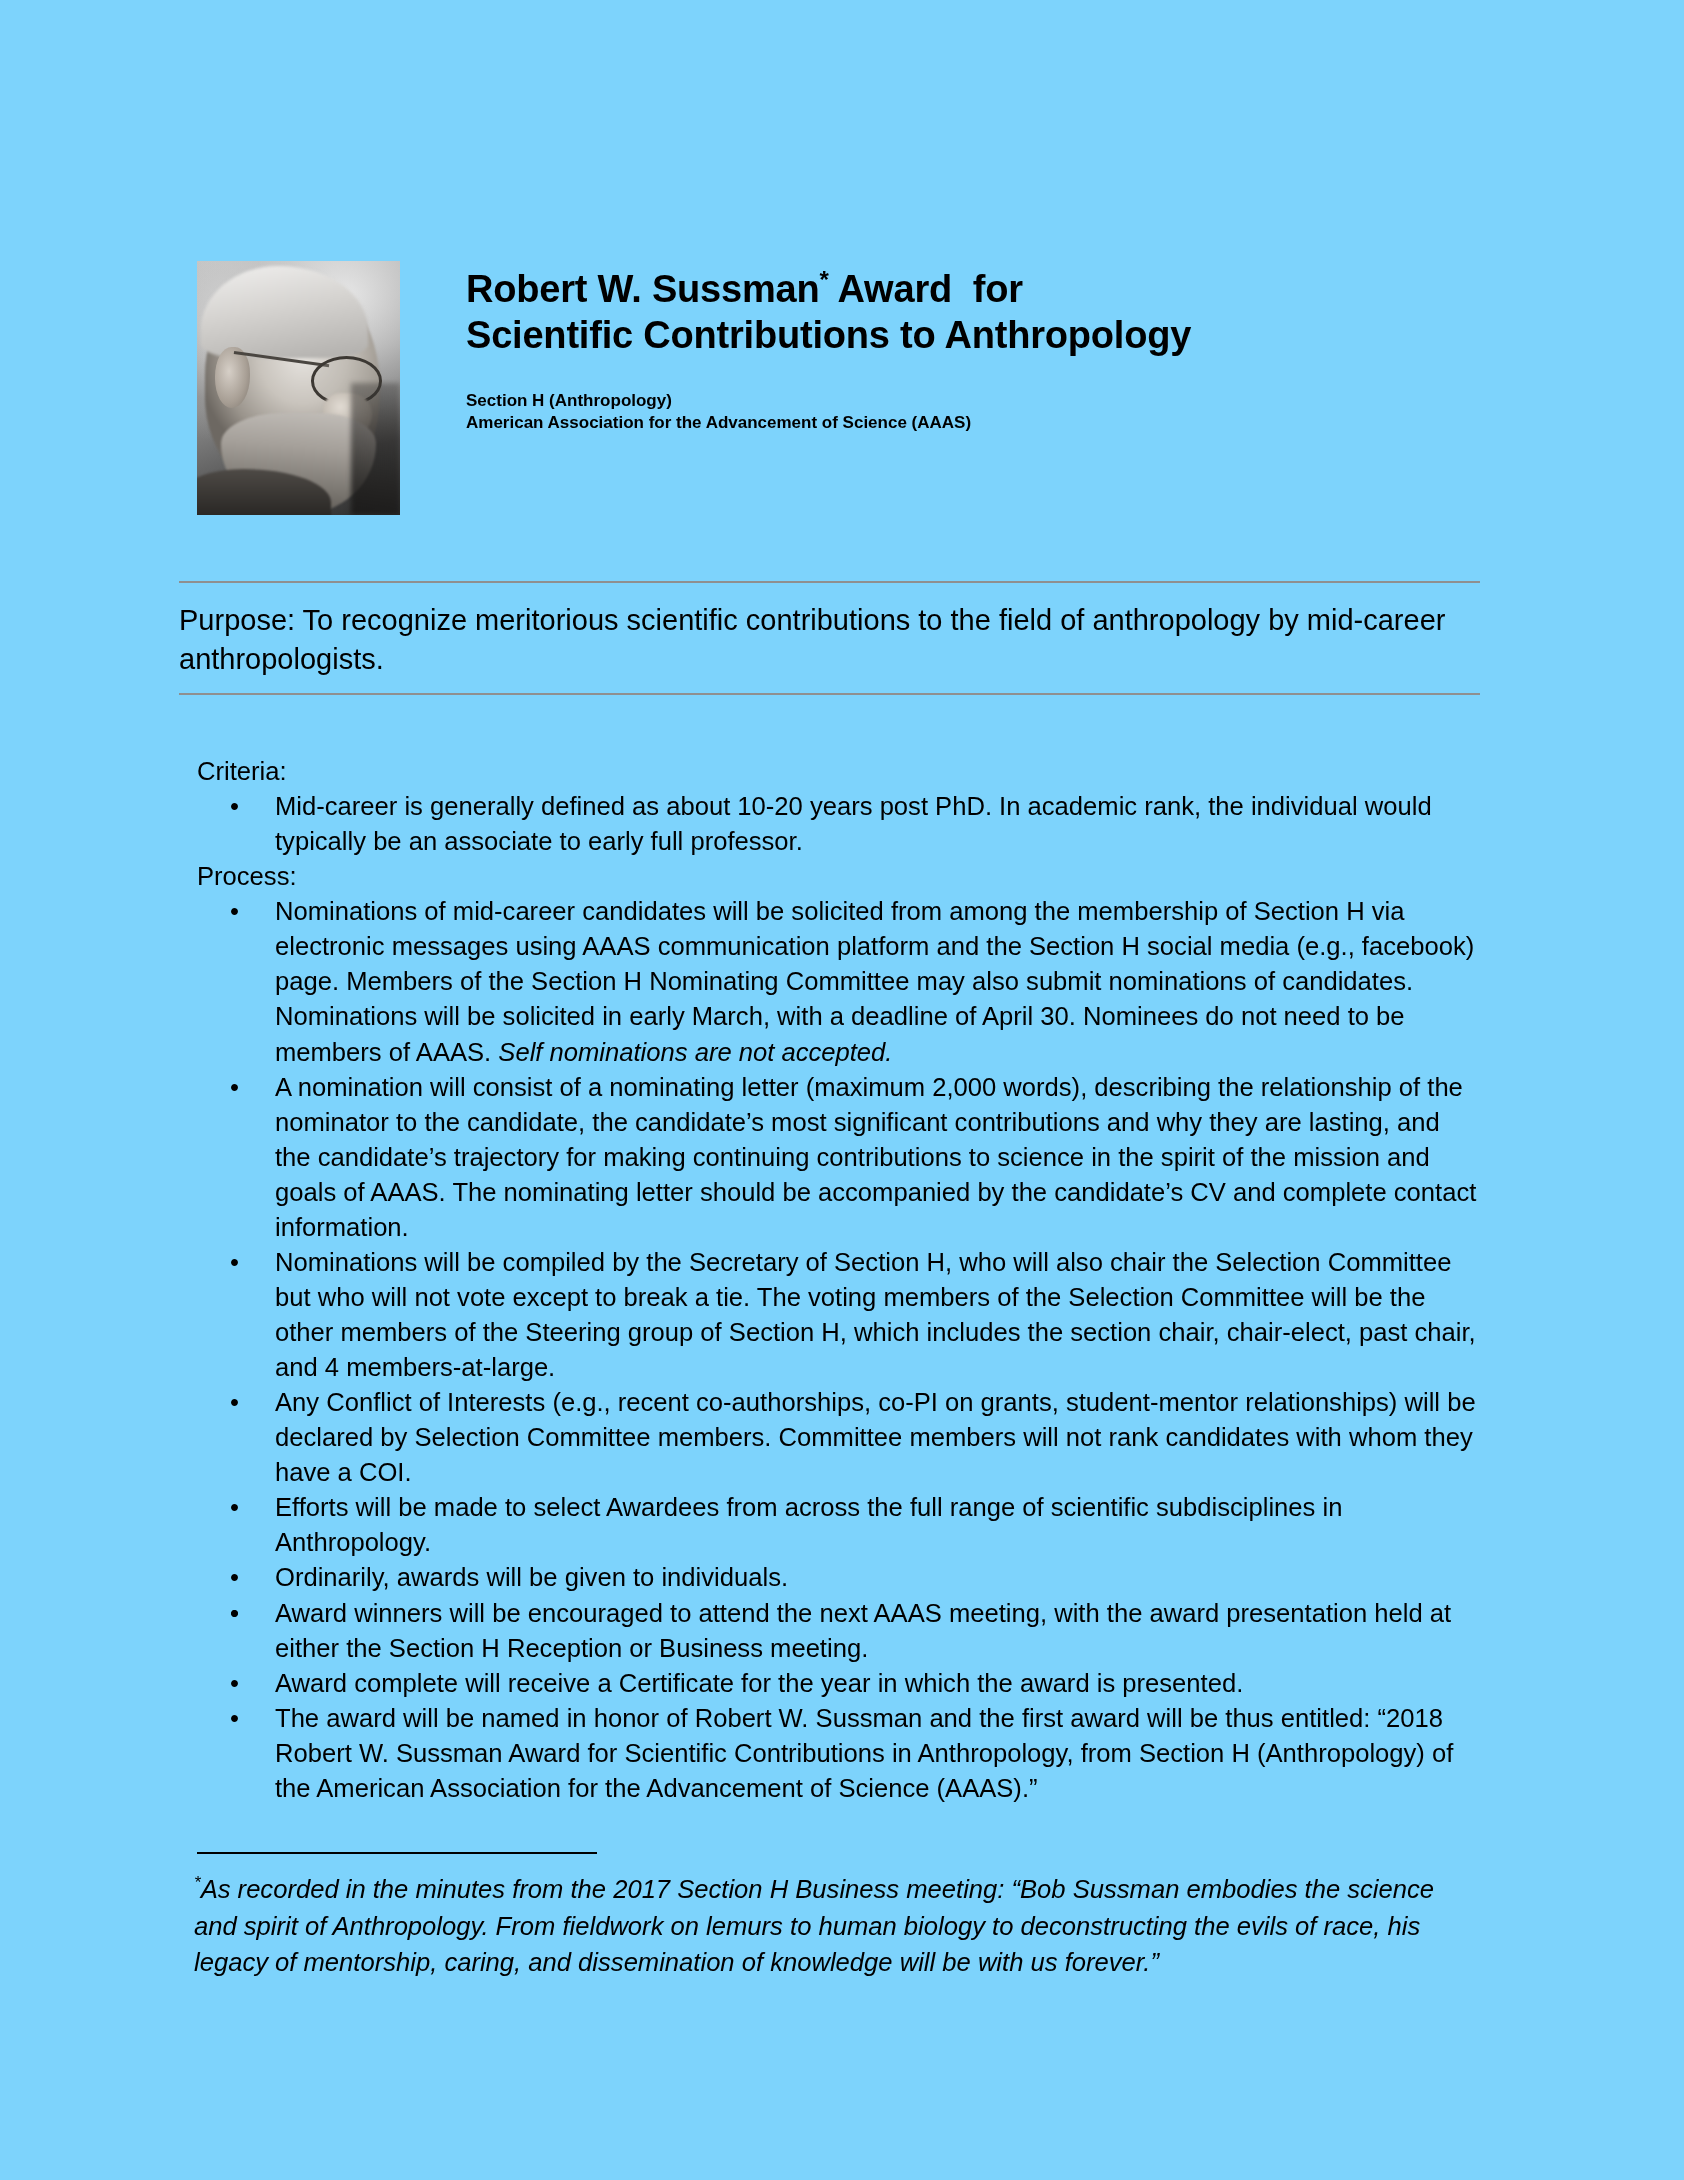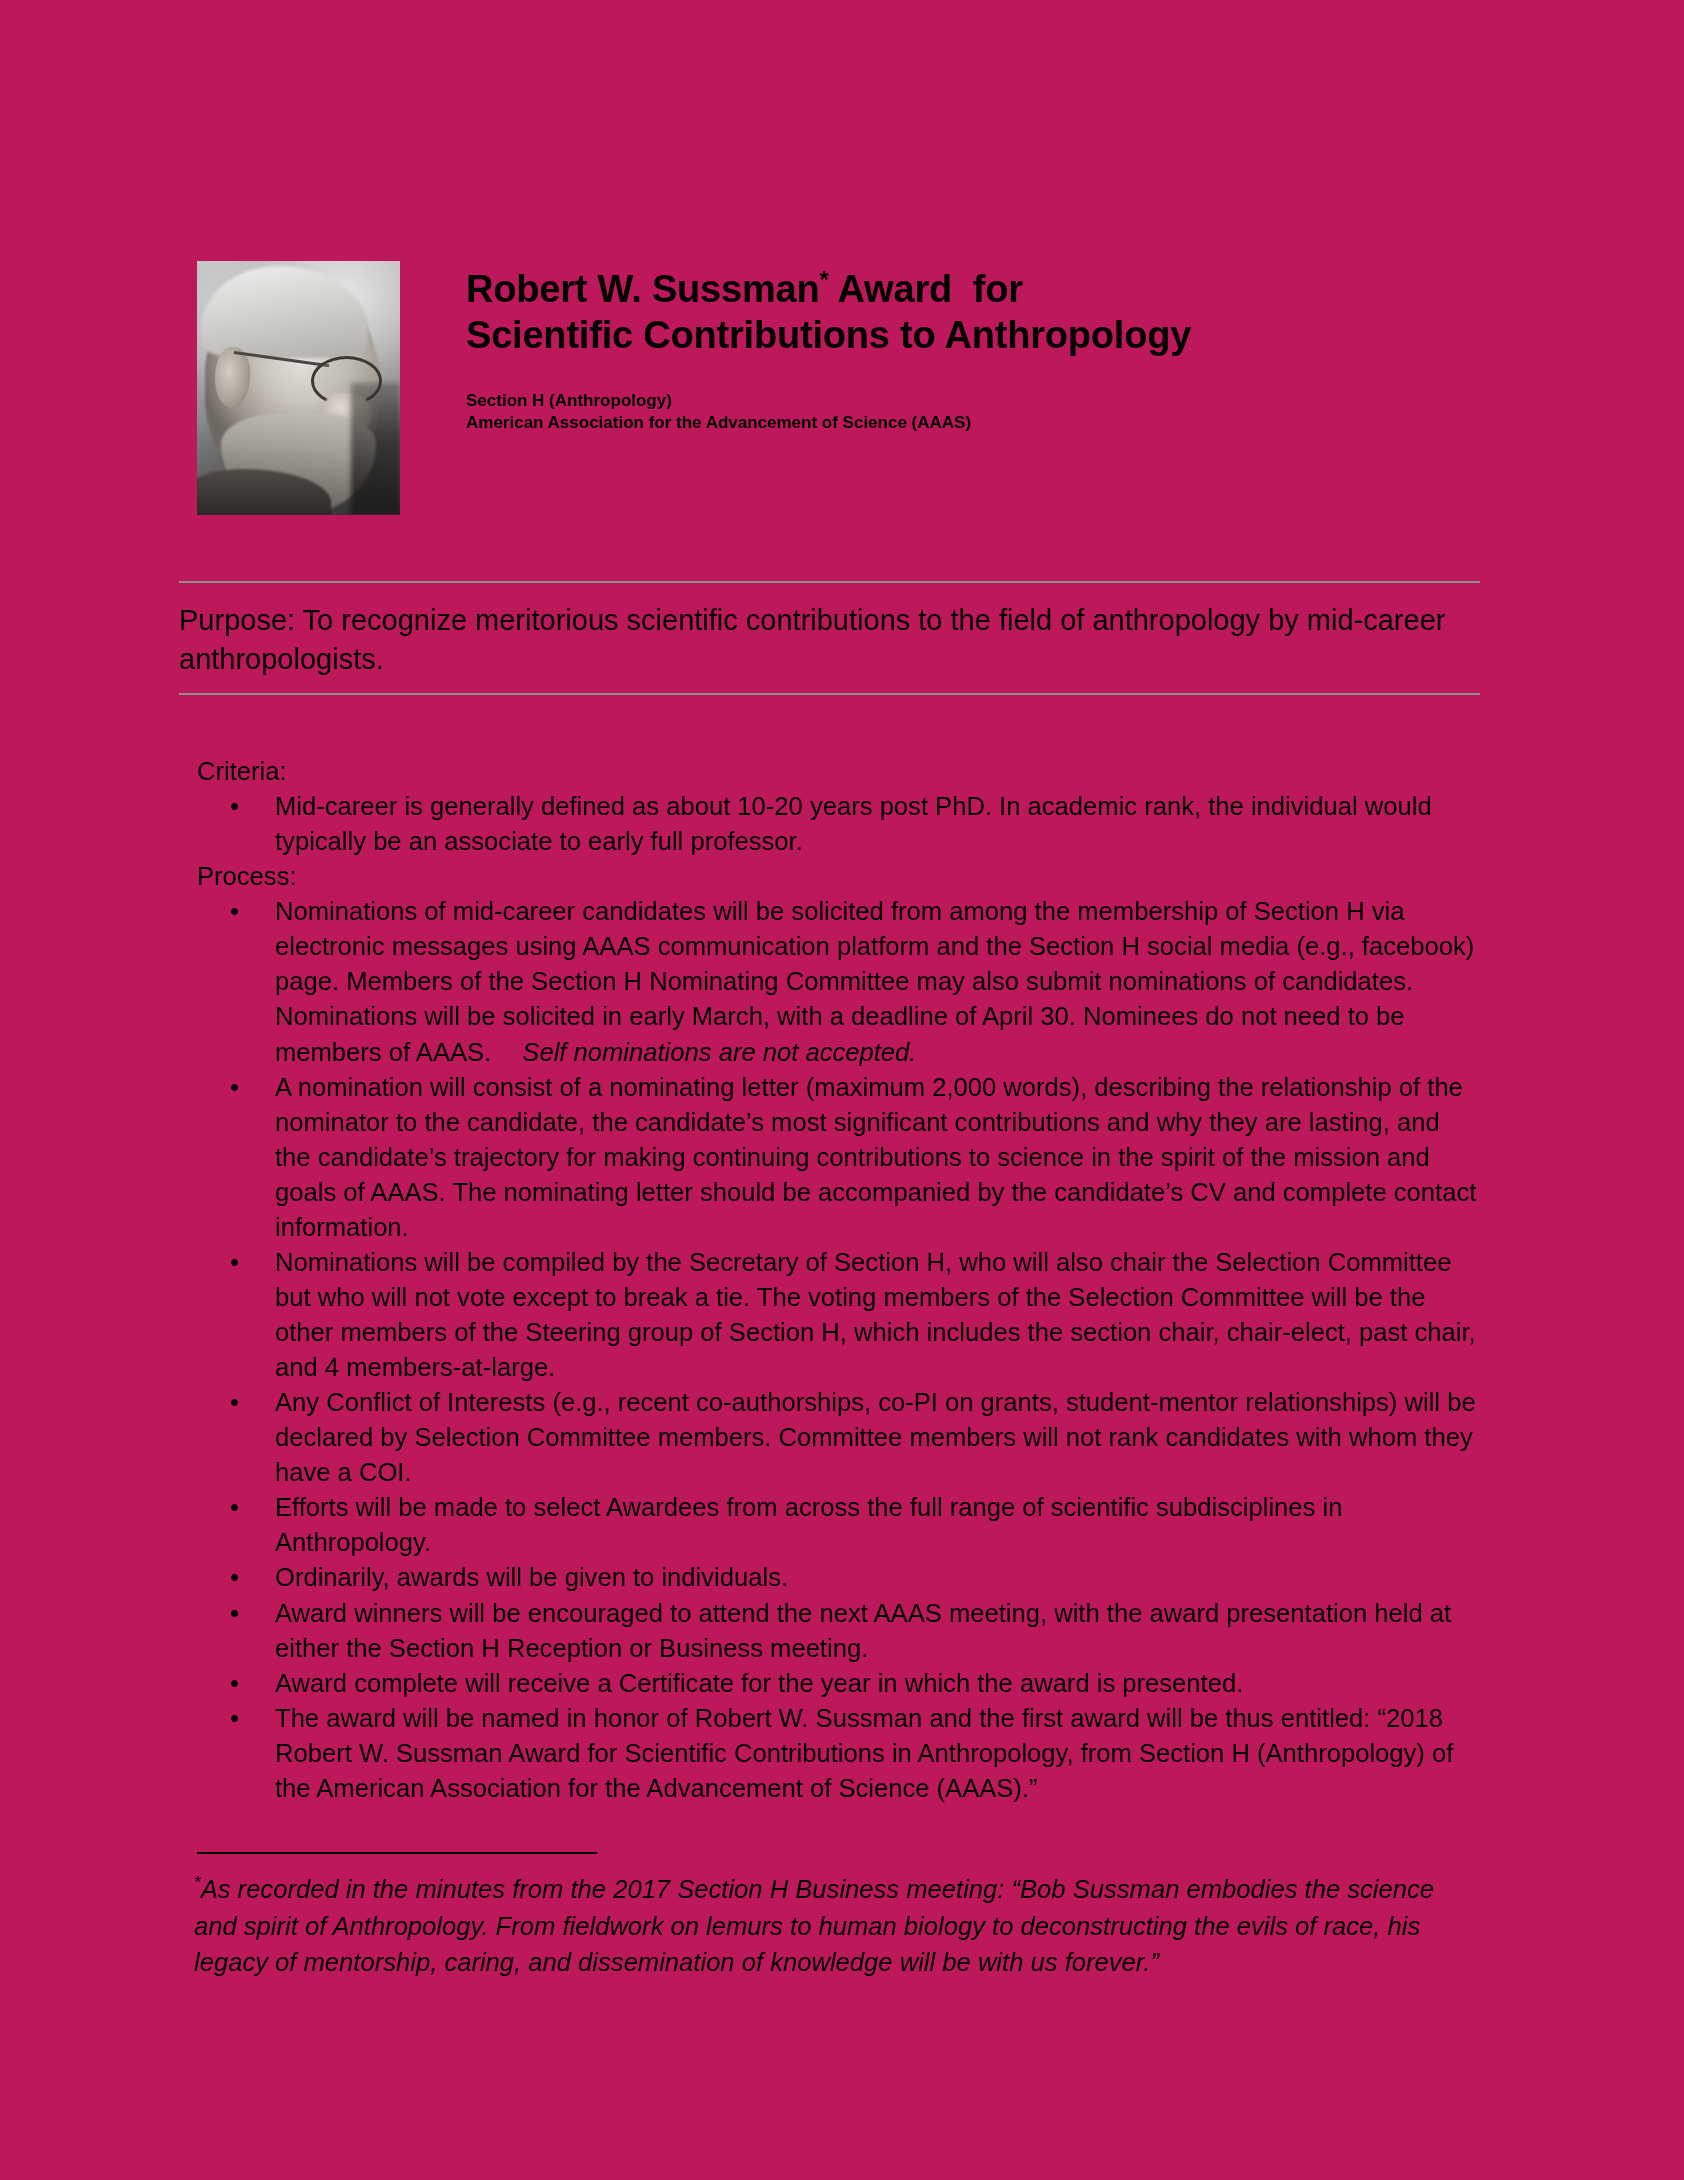--- a/index.html
+++ b/index.html
@@ -9,21 +9,21 @@
     background: #ffffff;
   }
   body {
     font-family: "Liberation Sans", sans-serif;
     color: #000000;
   }
   .page {
     position: relative;
     width: 1685px;
     height: 2181px;
-    background: #be185d;
+    background: #7dd3fc;
     overflow: hidden;
     box-sizing: border-box;
   }
 
   
   .header {
     position: absolute;
     left: 197px;
     top: 261px;
     right: 187px;
@@ -214,21 +214,21 @@
     padding-left: 78px;
     margin: 0;
   }
   ul.bullets > li .dot {
     position: absolute;
     left: 33px;
     top: 0;
     font-size: 25.6px;
     line-height: 1.37;
   }
-  .ital { font-style: italic; margin-left: 24px; }
+  .ital { font-style: italic; }
 
   
   .footnote-rule {
     position: absolute;
     left: 197px;
     top: 1852px;
     width: 400px;
     height: 0;
     border-top: 2.6px solid #000000;
   }

